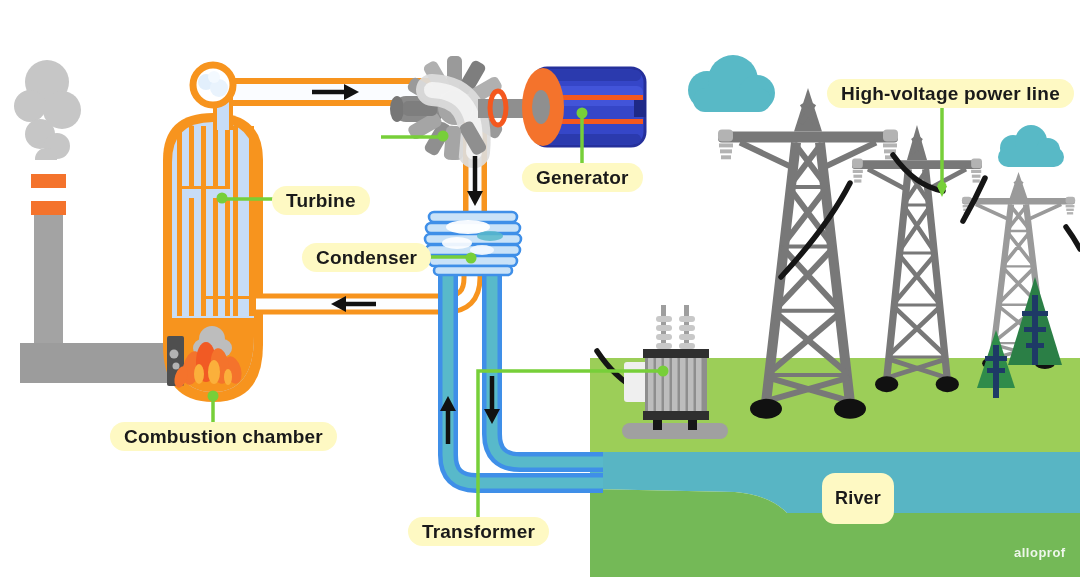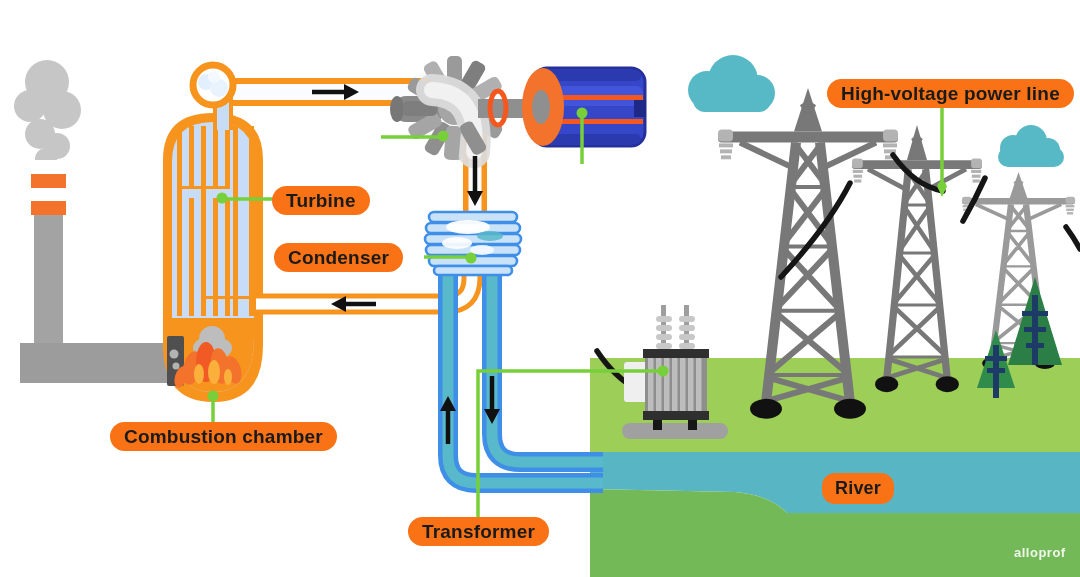--- a/index.html
+++ b/index.html
@@ -1,22 +1,22 @@
 <!DOCTYPE html>
 <html><head>
 <meta charset="utf-8">
 <style>
   html,body{margin:0;padding:0;background:#fff;}
   #stage{position:relative;width:1080px;height:577px;background:#ffffff;overflow:hidden;
          font-family:"Liberation Sans",sans-serif;}
   #art{position:absolute;left:0;top:0;}
-  .pill{position:absolute;background:#f97316;color:#1a1a1a;font-weight:bold;
+  .pill{position:absolute;background:#fef9c3;color:#1a1a1a;font-weight:bold;
         font-size:19px;line-height:19px;padding:5px 14px;border-radius:15px;
         white-space:nowrap;letter-spacing:.2px;}
-  .pill.small{font-size:18px;padding:6px 13px;border-radius:13px;}
+  .pill.small{font-size:18px;padding:16px 13px;border-radius:13px;}
   .watermark{position:absolute;left:1014px;top:545px;color:rgba(255,255,255,.88);
         font-size:13px;font-weight:bold;letter-spacing:.5px;}
 </style>
 </head>
 <body>
 
 <div id="stage">
 <svg id="art" width="1080" height="577" viewBox="0 0 1080 577">
 
   <g fill="#C6C6C6">
@@ -299,21 +299,22 @@
     <path d="M213,423 V396" fill="none"></path>
         <circle cx="213" cy="396" r="5.5" stroke="none"></circle>
     <path d="M478,518 V371 H663" fill="none"></path>
         <circle cx="663" cy="371" r="5.5" stroke="none"></circle>
     <path d="M942,107 V184" fill="none"></path>
         <circle cx="942" cy="186" r="4.5" stroke="none"></circle>
     <polygon points="937,186 947,186 942,197" stroke="none"></polygon>
   </g>
 </svg>
 
+  <div class="pill" style="left:522px;top:163px">Generator</div>
   <div class="pill" style="left:272px;top:186px">Turbine</div>
-  <div class="pill" style="left:274px;top:243px">Condenser</div>
+  <div class="pill" style="left:302px;top:243px">Condenser</div>
   <div class="pill" style="left:408px;top:517px">Transformer</div>
   <div class="pill" style="left:110px;top:422px">Combustion chamber</div>
   <div class="pill" style="left:827px;top:79px">High-voltage power line</div>
   <div class="pill small" style="left:822px;top:473px">River</div>
 
   <div class="watermark">alloprof</div>
 </div>
 
 </body></html>

